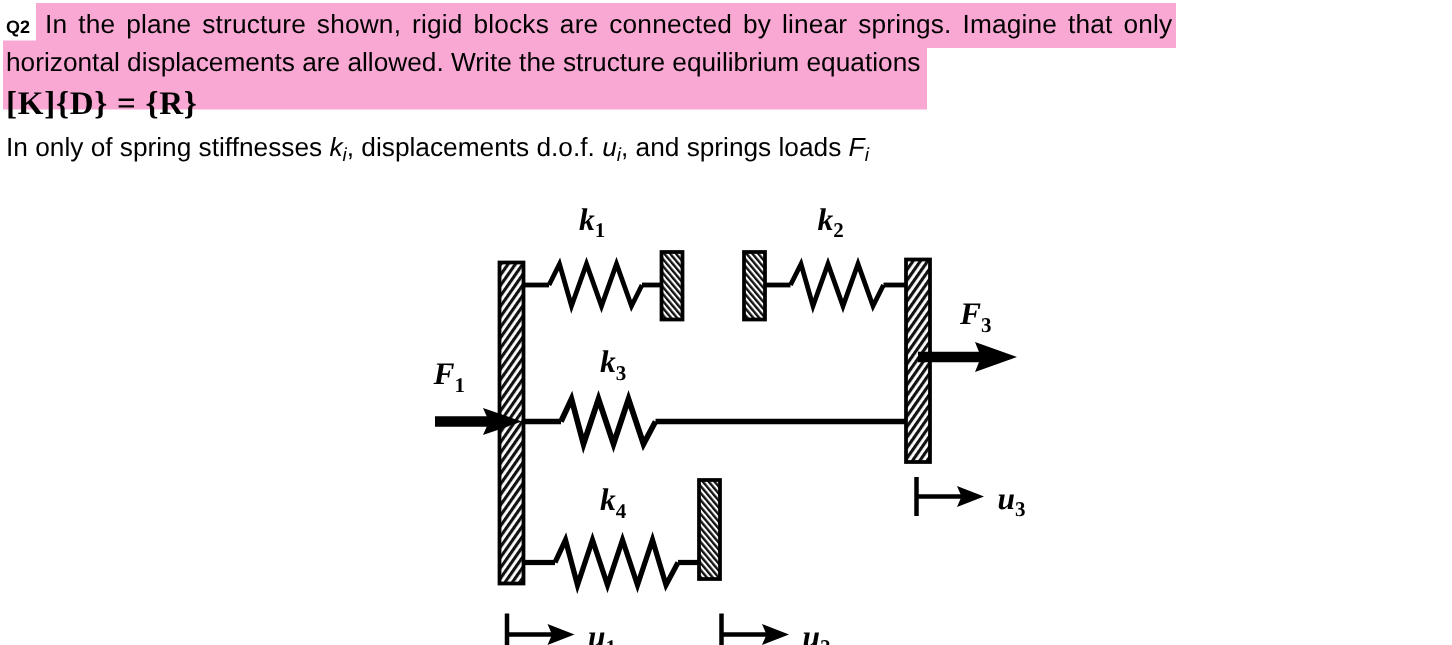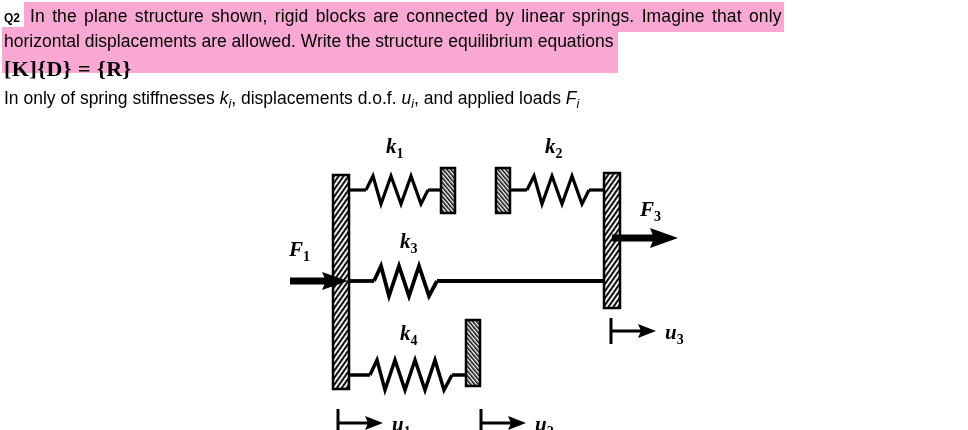--- a/index.html
+++ b/index.html
@@ -118,21 +118,21 @@
     <span id="q-label">Q2</span><span class="hl">In the plane structure shown, rigid blocks are connected by linear springs. Imagine that only</span>
   </div>
 
   <div class="q-line" id="q-line-2">
     <span class="hl">horizontal displacements are allowed. Write the structure equilibrium equations</span>
   </div>
 
   <div id="equation-line">[K]{D}  =  {R}</div>
 
   <div id="terms-line">
-    <span>In only of spring stiffnesses </span><i>k</i><span class="sub">i</span><span>, displacements d.o.f. </span><i>u</i><span class="sub">i</span><span>, and applied loads </span><i>F</i><span class="sub">i</span>
+    <span>In only of spring stiffnesses </span><i>k</i><span class="sub">i</span><span>, displacements d.o.f. </span><i>u</i><span class="sub">i</span><span>, and springs loads </span><i>F</i><span class="sub">i</span>
   </div>
 
 </div>
 
 <div id="diagram">
 <svg width="968" height="312" viewBox="0 0 968 312" xmlns="http://www.w3.org/2000/svg">
 
   <defs>
 
     <pattern id="hatch" width="4" height="4" patternUnits="userSpaceOnUse" patternTransform="rotate(35)">

